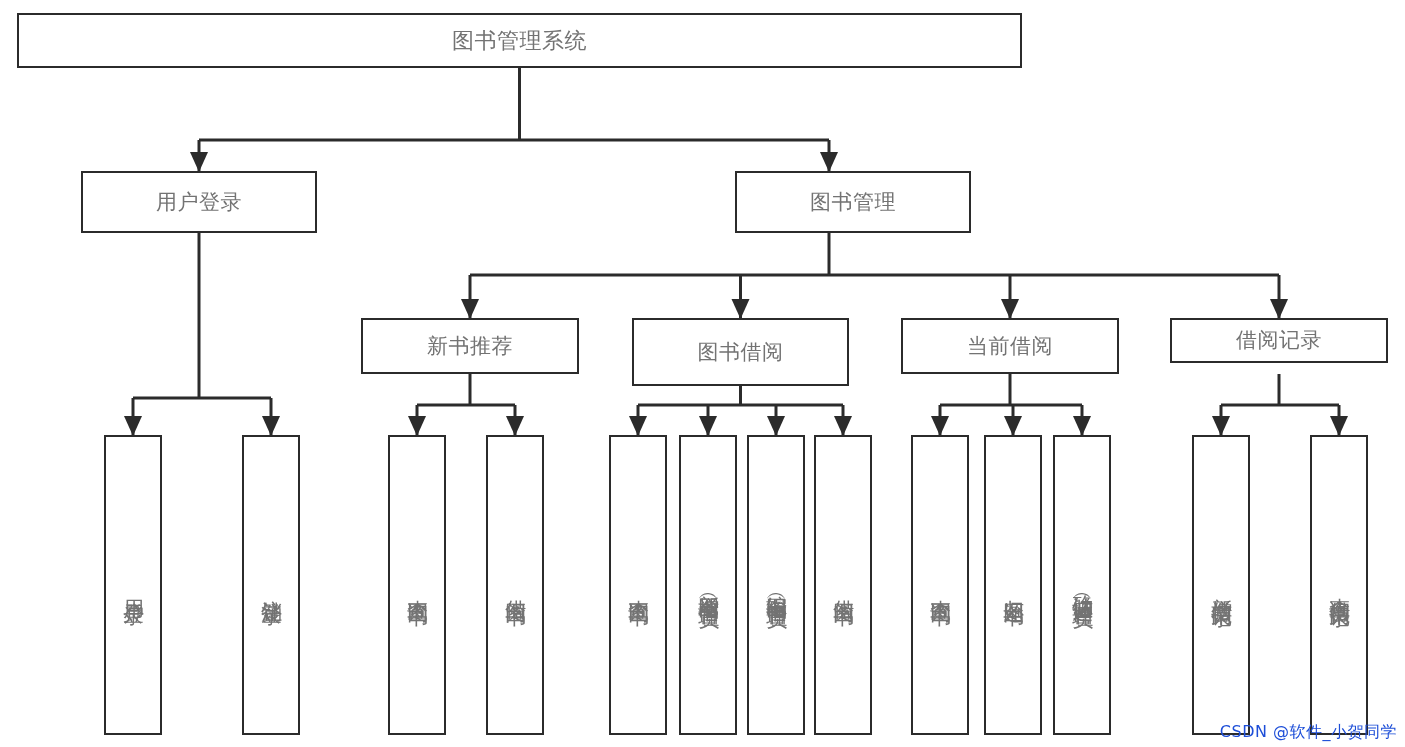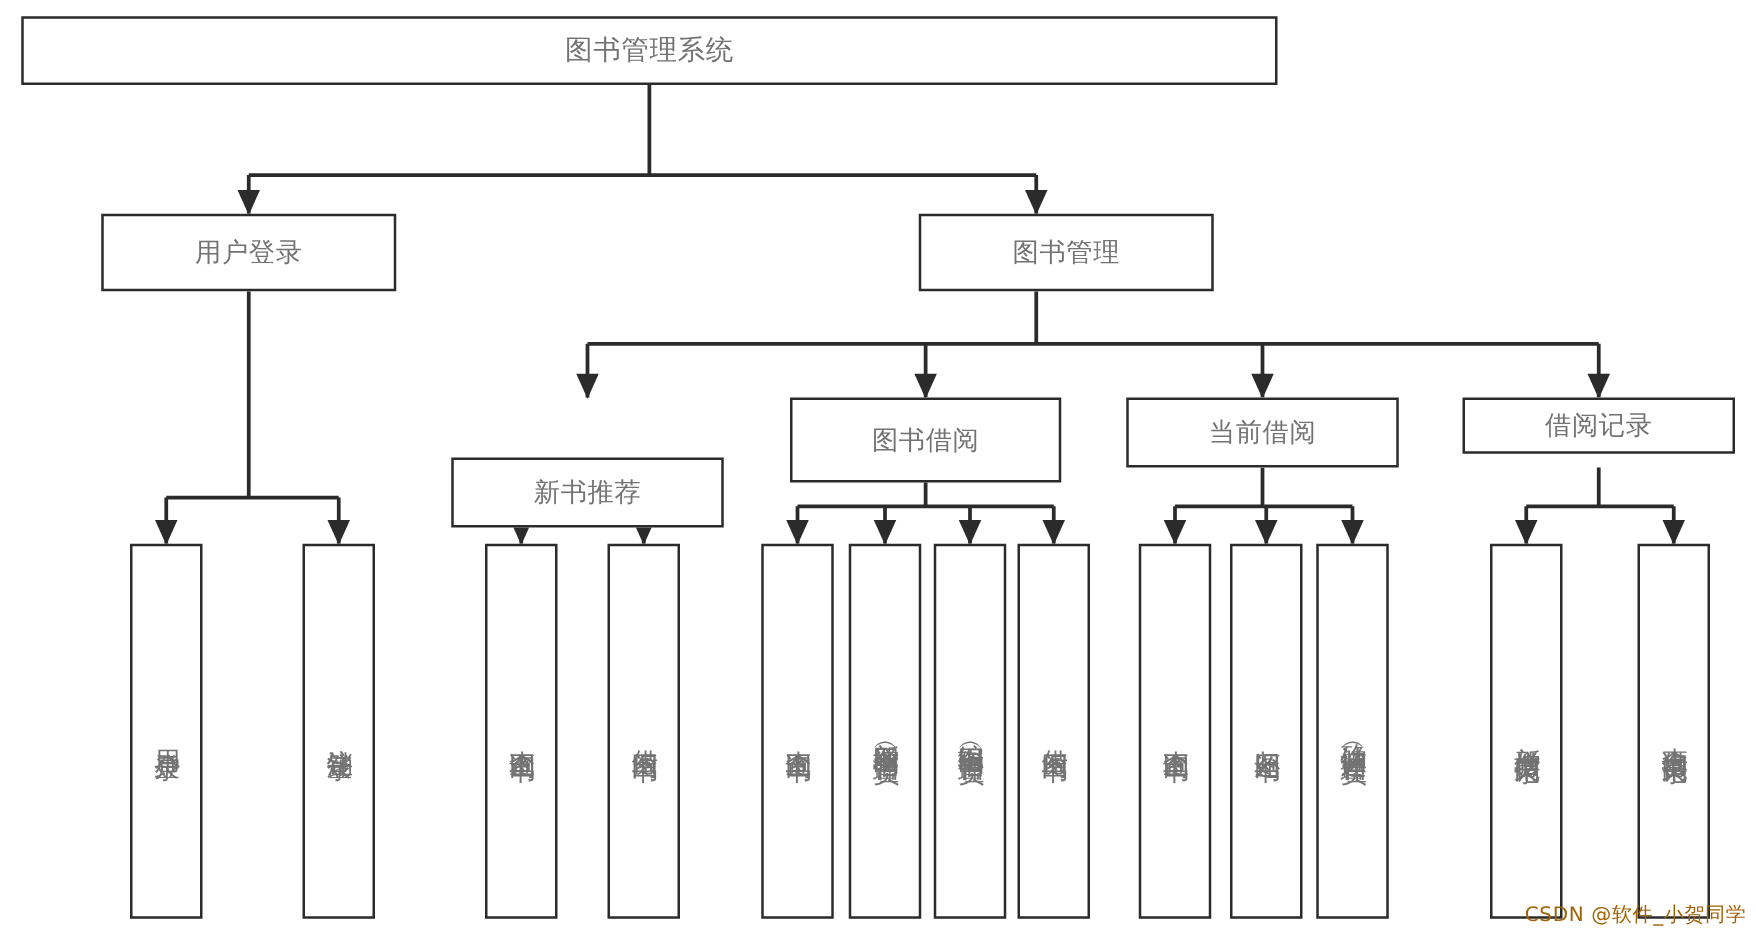--- a/index.html
+++ b/index.html
@@ -55,21 +55,21 @@
     letter-spacing: 2px;
     white-space: normal;
     max-height: 100%;
   }
   .node.root .label { font-size: 22px; }
   .watermark {
     position: absolute;
     right: 8px;
     bottom: 4px;
     font-size: 16px;
-    color: #a16207;
+    color: #1d4ed8;
     letter-spacing: 0.5px;
     user-select: none;
     white-space: nowrap;
   }
 </style>
 </head>
 <body>
 
 <div id="diagram-root">
   <svg class="edges" viewBox="0 0 1405 747" xmlns="http://www.w3.org/2000/svg" aria-hidden="true">
@@ -134,21 +134,21 @@
   <div id="node-layer">
       <div class="node root" style="left: 17px; top: 13px; width: 1005px; height: 55px;">
         <span class="label">图书管理系统</span>
       </div>
       <div class="node" style="left: 81px; top: 171px; width: 236px; height: 62px;">
         <span class="label">用户登录</span>
       </div>
       <div class="node" style="left: 711px; top: 171px; width: 236px; height: 62px; margin-left: 24px;">
         <span class="label">图书管理</span>
       </div>
-      <div class="node" style="left: 361px; top: 318px; width: 218px; height: 56px; margin-top: 48px;">
+      <div class="node" style="left: 361px; top: 318px; width: 218px; height: 56px;">
         <span class="label">新书推荐</span>
       </div>
       <div class="node" style="left: 632px; top: 318px; width: 217px; height: 68px;">
         <span class="label">图书借阅</span>
       </div>
       <div class="node" style="left: 901px; top: 318px; width: 218px; height: 56px;">
         <span class="label">当前借阅</span>
       </div>
       <div class="node" style="left: 1170px; top: 318px; width: 218px; height: 45px;">
         <span class="label">借阅记录</span>

